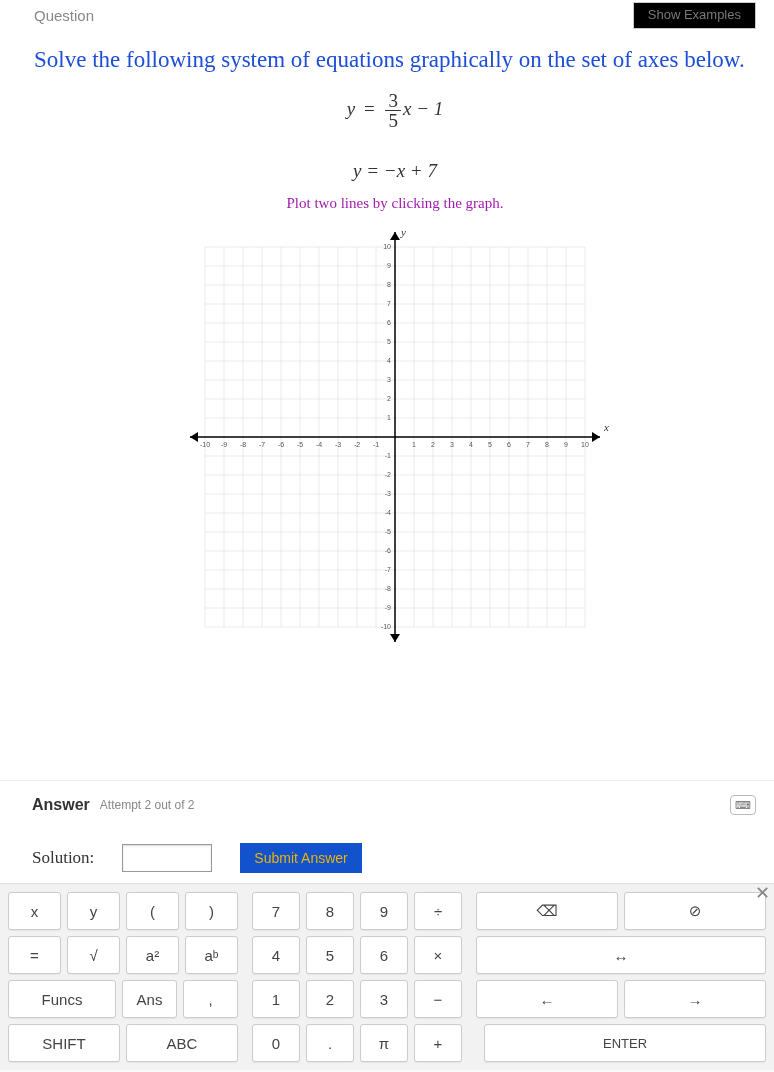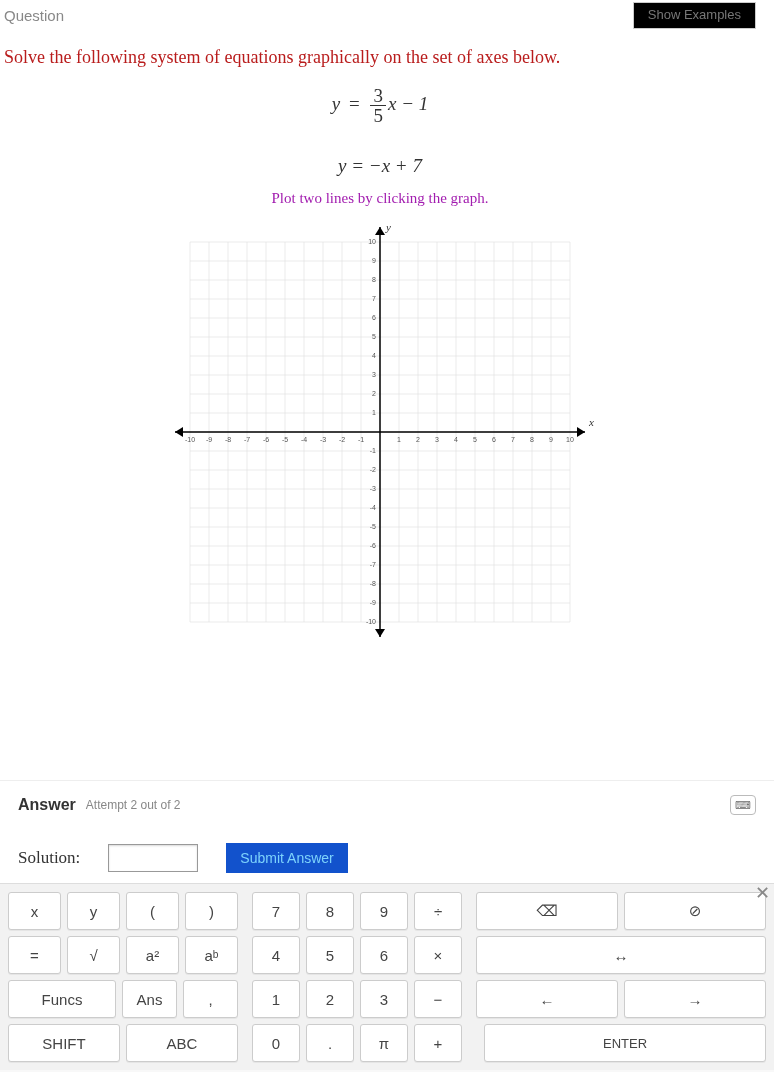--- a/index.html
+++ b/index.html
@@ -6,42 +6,42 @@
   body {
     font-family: Georgia, 'Times New Roman', serif;
     background: #f8f8f8;
     width: 774px;
     height: 1072px;
     position: relative;
     color: #444;
   }
   .page {
     background: #fff;
-    padding: 0 18px 18px 4px;
+    padding: 0 18px 18px 34px;
     min-height: 780px;
   }
   .top-row {
     display: flex;
     justify-content: space-between;
     align-items: center;
     padding: 2px 0 8px 0;
     font-family: Arial, sans-serif;
     color: #888;
     font-size: 15px;
   }
   .show-examples {
     border: 1px solid #ccc;
     padding: 4px 14px 6px 14px;
     font-size: 13px;
     color: #777;
     background: #000000;
   }
   .prompt {
-    font-size: 18px;
-    color: #b91c1c;
+    font-size: 23px;
+    color: #1d4ed8;
     margin: 10px 0 18px 0;
   }
   .equations {
     text-align: center;
     font-family: 'Times New Roman', serif;
     font-size: 19px;
     color: #333;
     font-style: italic;
   }
   .eq1 { display: inline-block; margin-bottom: 30px; }
@@ -55,21 +55,21 @@
     font-family: Georgia, serif;
     font-size: 15px;
     color: #a21caf;
     margin: 10px 0 8px 0;
     line-height: 1.4;
   }
   .graph-wrap { text-align: center; }
   svg.grid { display: inline-block; }
   .answer-section {
     font-family: Arial, sans-serif;
-    padding: 14px 18px 10px 18px;
+    padding: 14px 18px 10px 32px;
     border-top: 1px solid #eee;
     background: #fff;
   }
   .answer-label { font-size: 16px; color: #333; display: flex; align-items:center; gap:10px; justify-content: space-between;}
   .answer-label .left { display:flex; align-items:center; gap:10px;}
   .answer-label .b { font-weight: bold; }
   .attempt { font-size: 12px; color: #888; }
   .kbd-icon {
     border: 1px solid #bbb;
     border-radius: 4px;
@@ -86,21 +86,21 @@
   }
   .solution-row .lbl { font-size: 17px; color: #333; }
   .solution-input {
     width: 90px; height: 28px;
     border: 1px solid #999;
     background: #fff;
     box-shadow: inset 0 1px 2px rgba(0,0,0,.15);
   }
   .submit-btn {
     background: #1252cc;
-    color: #7dd3fc;
+    color: #eab308;
     font-family: Arial, sans-serif;
     font-size: 14px;
     border: none;
     padding: 7px 14px;
     cursor: pointer;
   }
   .keypad {
     background: #f2f2f2;
     border-top: 1px solid #ddd;
     font-family: Arial, sans-serif;

